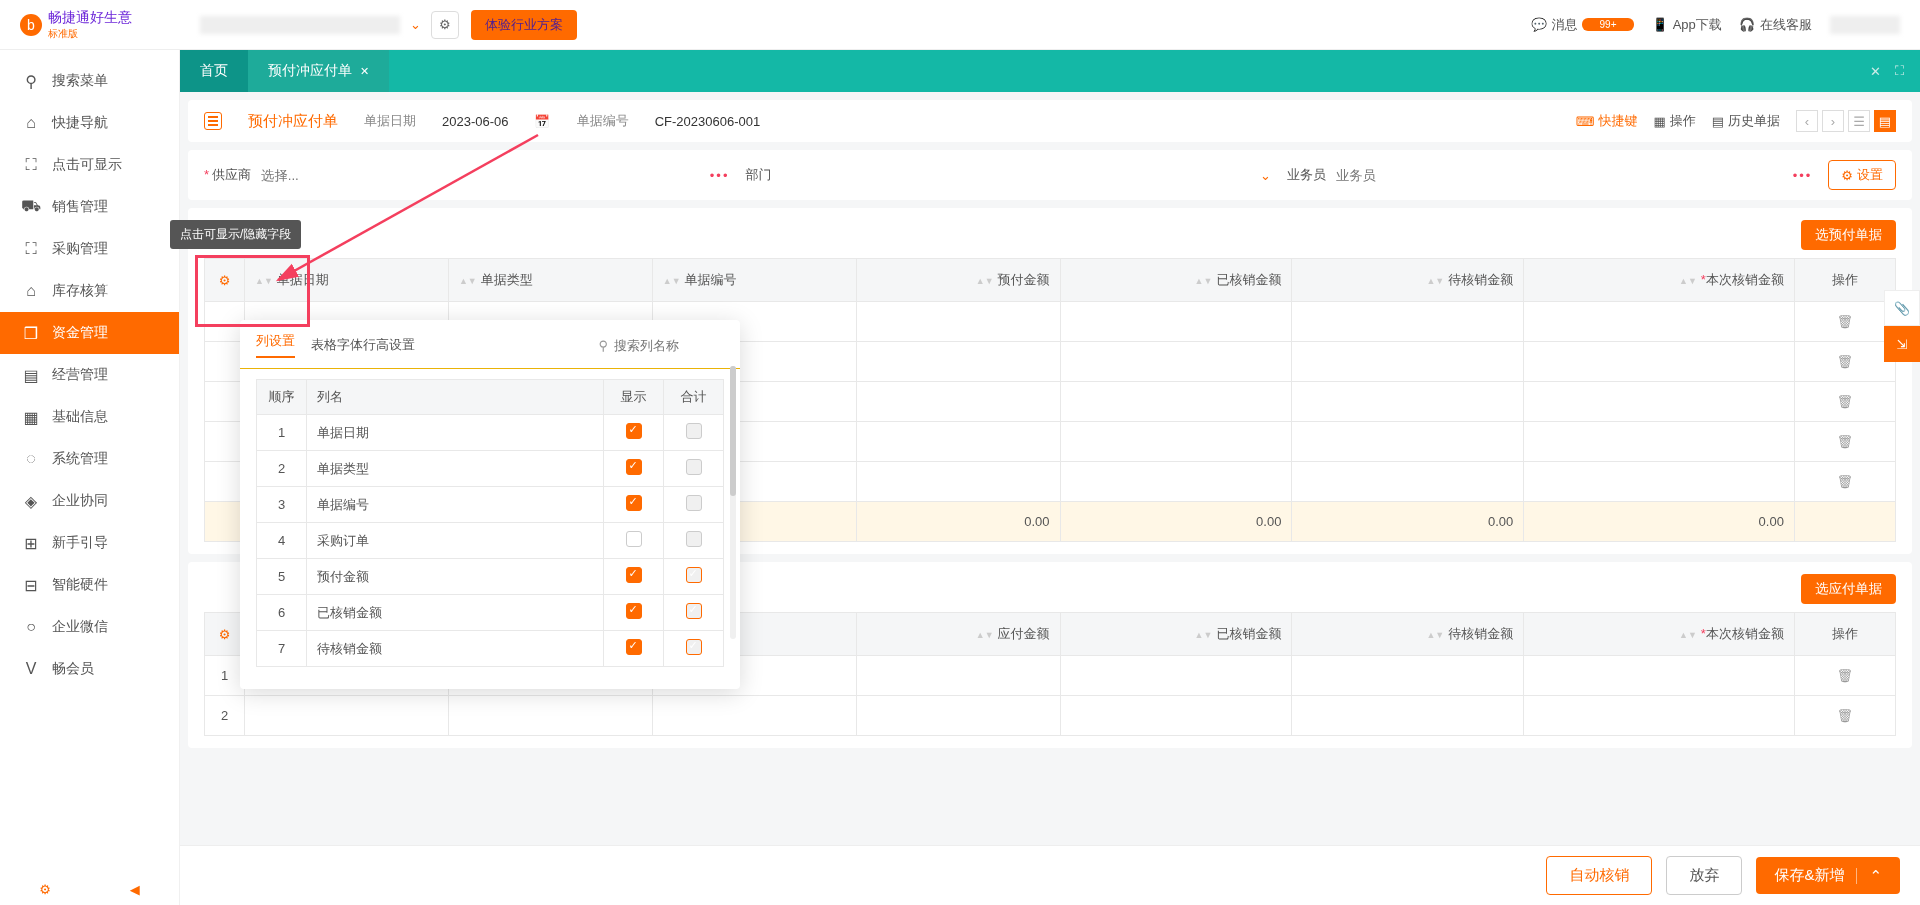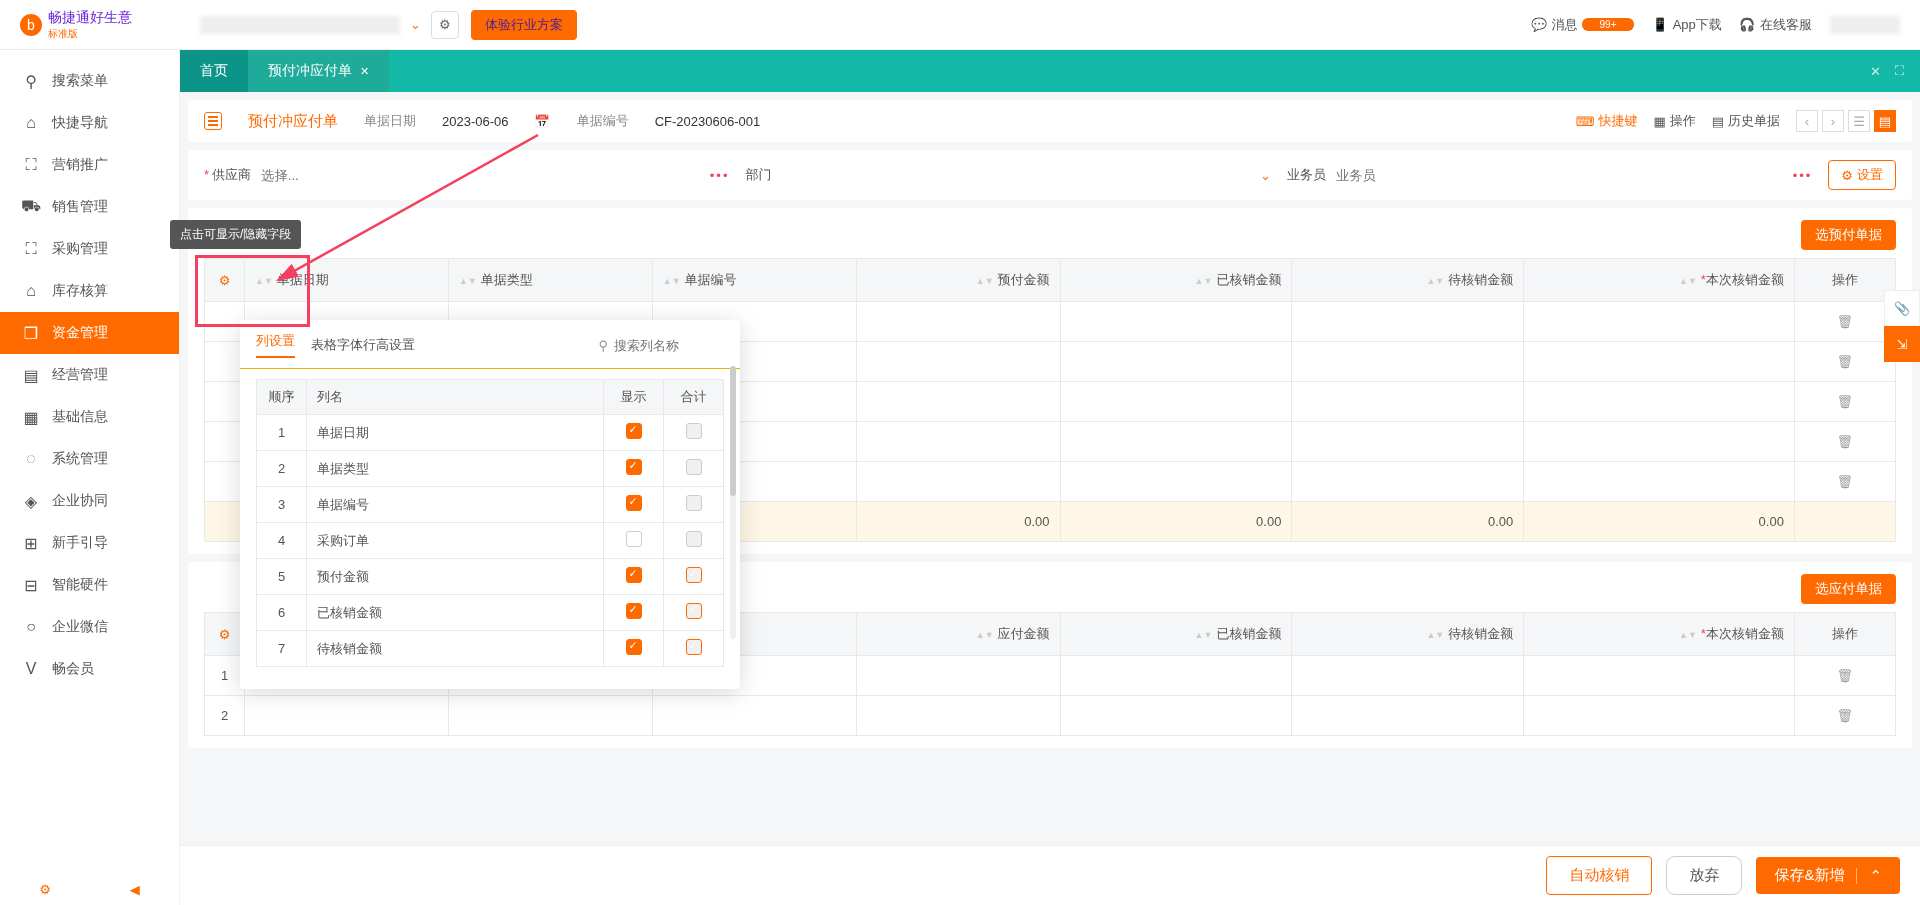--- a/index.html
+++ b/index.html
@@ -84,21 +84,21 @@
 .btn-p{border:none;background:#ff6a00;color:#fff;padding:6px 20px;border-radius:4px;cursor:pointer;}
 .pop-scroll{position:absolute;right:4px;top:46px;bottom:50px;width:6px;background:#f0f0f0;border-radius:3px;}
 .pop-thumb{position:absolute;top:0;width:100%;height:130px;background:#ccc;border-radius:3px;}
 
 .tooltip{position:absolute;left:170px;top:220px;background:#555;color:#fff;font-size:12px;padding:6px 10px;border-radius:3px;z-index:200;}
 .redbox{position:absolute;left:195px;top:255px;width:115px;height:72px;border:3px solid #f43f5e;z-index:150;}
 .arrow-svg{position:absolute;left:258px;top:125px;z-index:160;pointer-events:none;}
 
 .foot-bar{position:absolute;bottom:0;left:180px;right:0;height:60px;background:#fff;border-top:1px solid #eee;display:flex;align-items:center;justify-content:flex-end;gap:14px;padding:0 20px;}
 .fb-o{border:1px solid #ff6a00;color:#ff6a00;background:#fff;padding:9px 22px;border-radius:4px;font-size:15px;cursor:pointer;}
-.fb-g{border:1px solid #ccc;color:#555;background:#fff;padding:9px 22px;border-radius:9px;font-size:15px;cursor:pointer;}
+.fb-g{border:1px solid #ccc;color:#555;background:#fff;padding:9px 22px;border-radius:4px;font-size:15px;cursor:pointer;}
 .fb-p{border:none;background:#ff6a00;color:#fff;padding:9px 18px;border-radius:4px;font-size:15px;cursor:pointer;display:flex;align-items:center;gap:12px;}
 .fb-p .sep{width:1px;height:16px;background:rgba(255,255,255,.5);}
 
 .side-pin{position:absolute;right:0;top:290px;display:flex;flex-direction:column;}
 .pin{width:36px;height:36px;display:flex;align-items:center;justify-content:center;cursor:pointer;}
 .pin1{background:#fff;border:1px solid #eee;color:#888;}
 .pin2{background:#ff6a00;color:#fff;}
 </style>
 </head>
 <body>
@@ -140,21 +140,21 @@
       <div class="nav-item">
         <span class="nav-ico">⚲</span>
         <span>搜索菜单</span>
       </div>
       <div class="nav-item">
         <span class="nav-ico">⌂</span>
         <span>快捷导航</span>
       </div>
       <div class="nav-item">
         <span class="nav-ico">⛶</span>
-        <span>营销推广</span>
+        <span>点击可显示</span>
       </div>
       <div class="nav-item">
         <span class="nav-ico">⛟</span>
         <span>销售管理</span>
       </div>
       <div class="nav-item">
         <span class="nav-ico">⛶</span>
         <span>采购管理</span>
       </div>
       <div class="nav-item">

